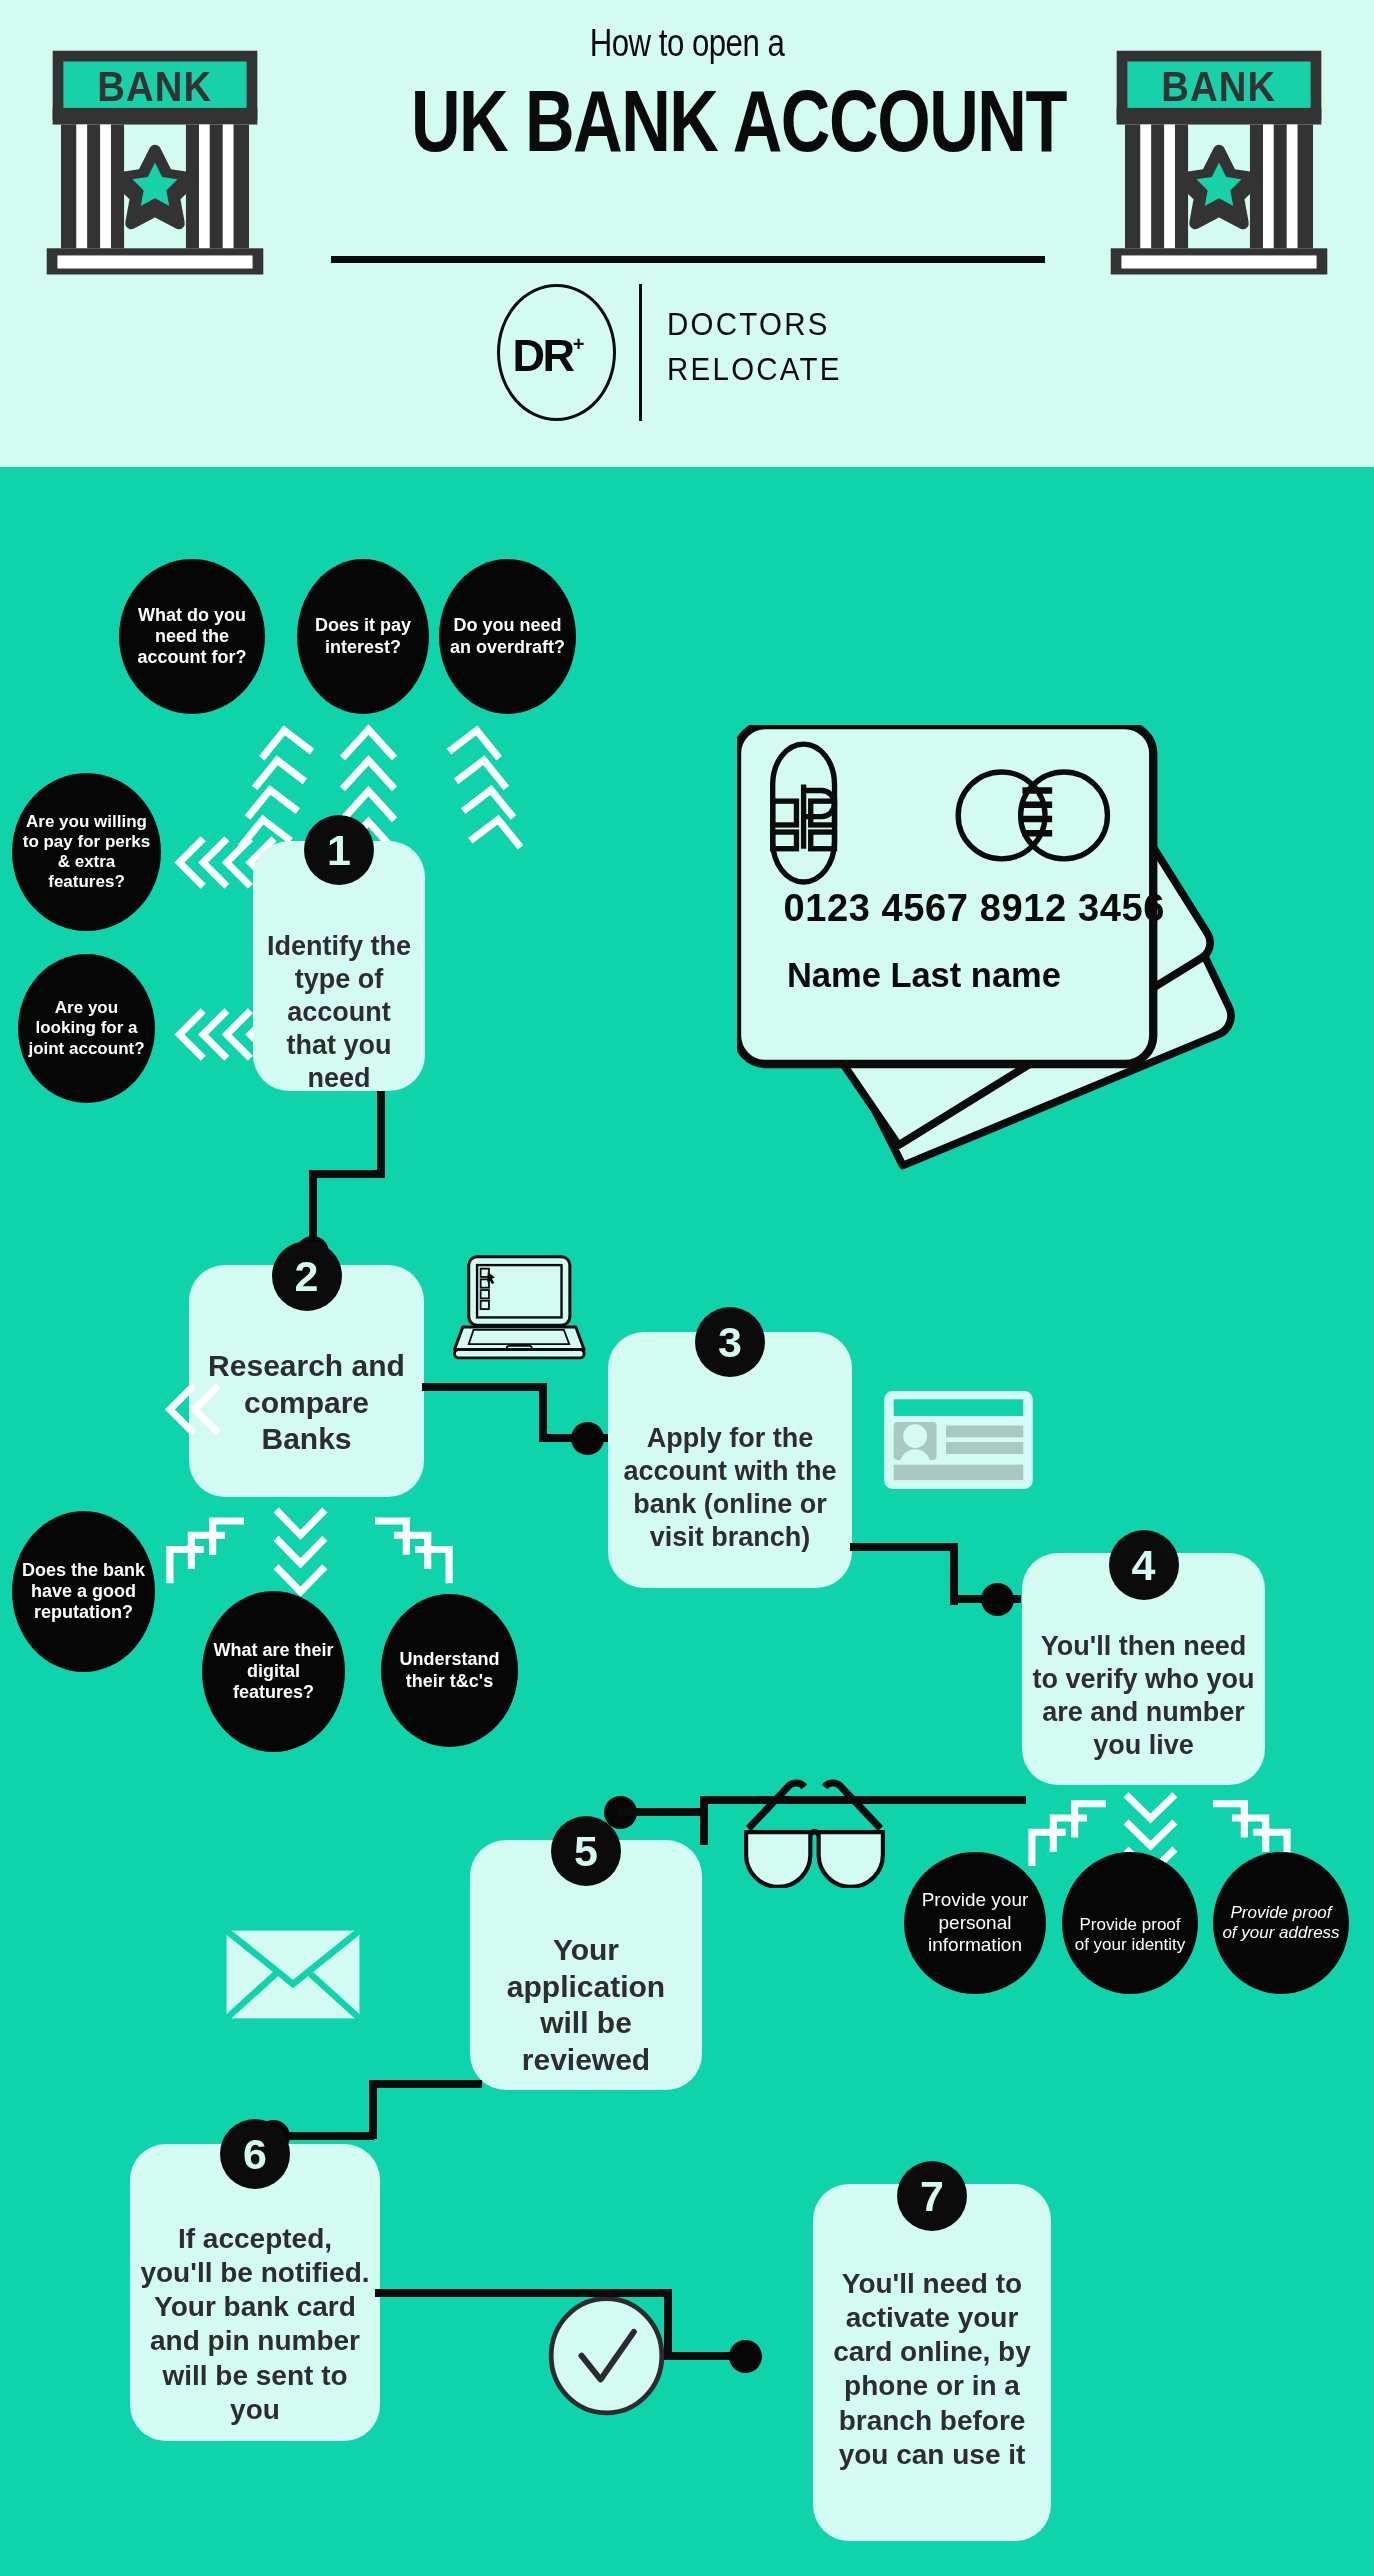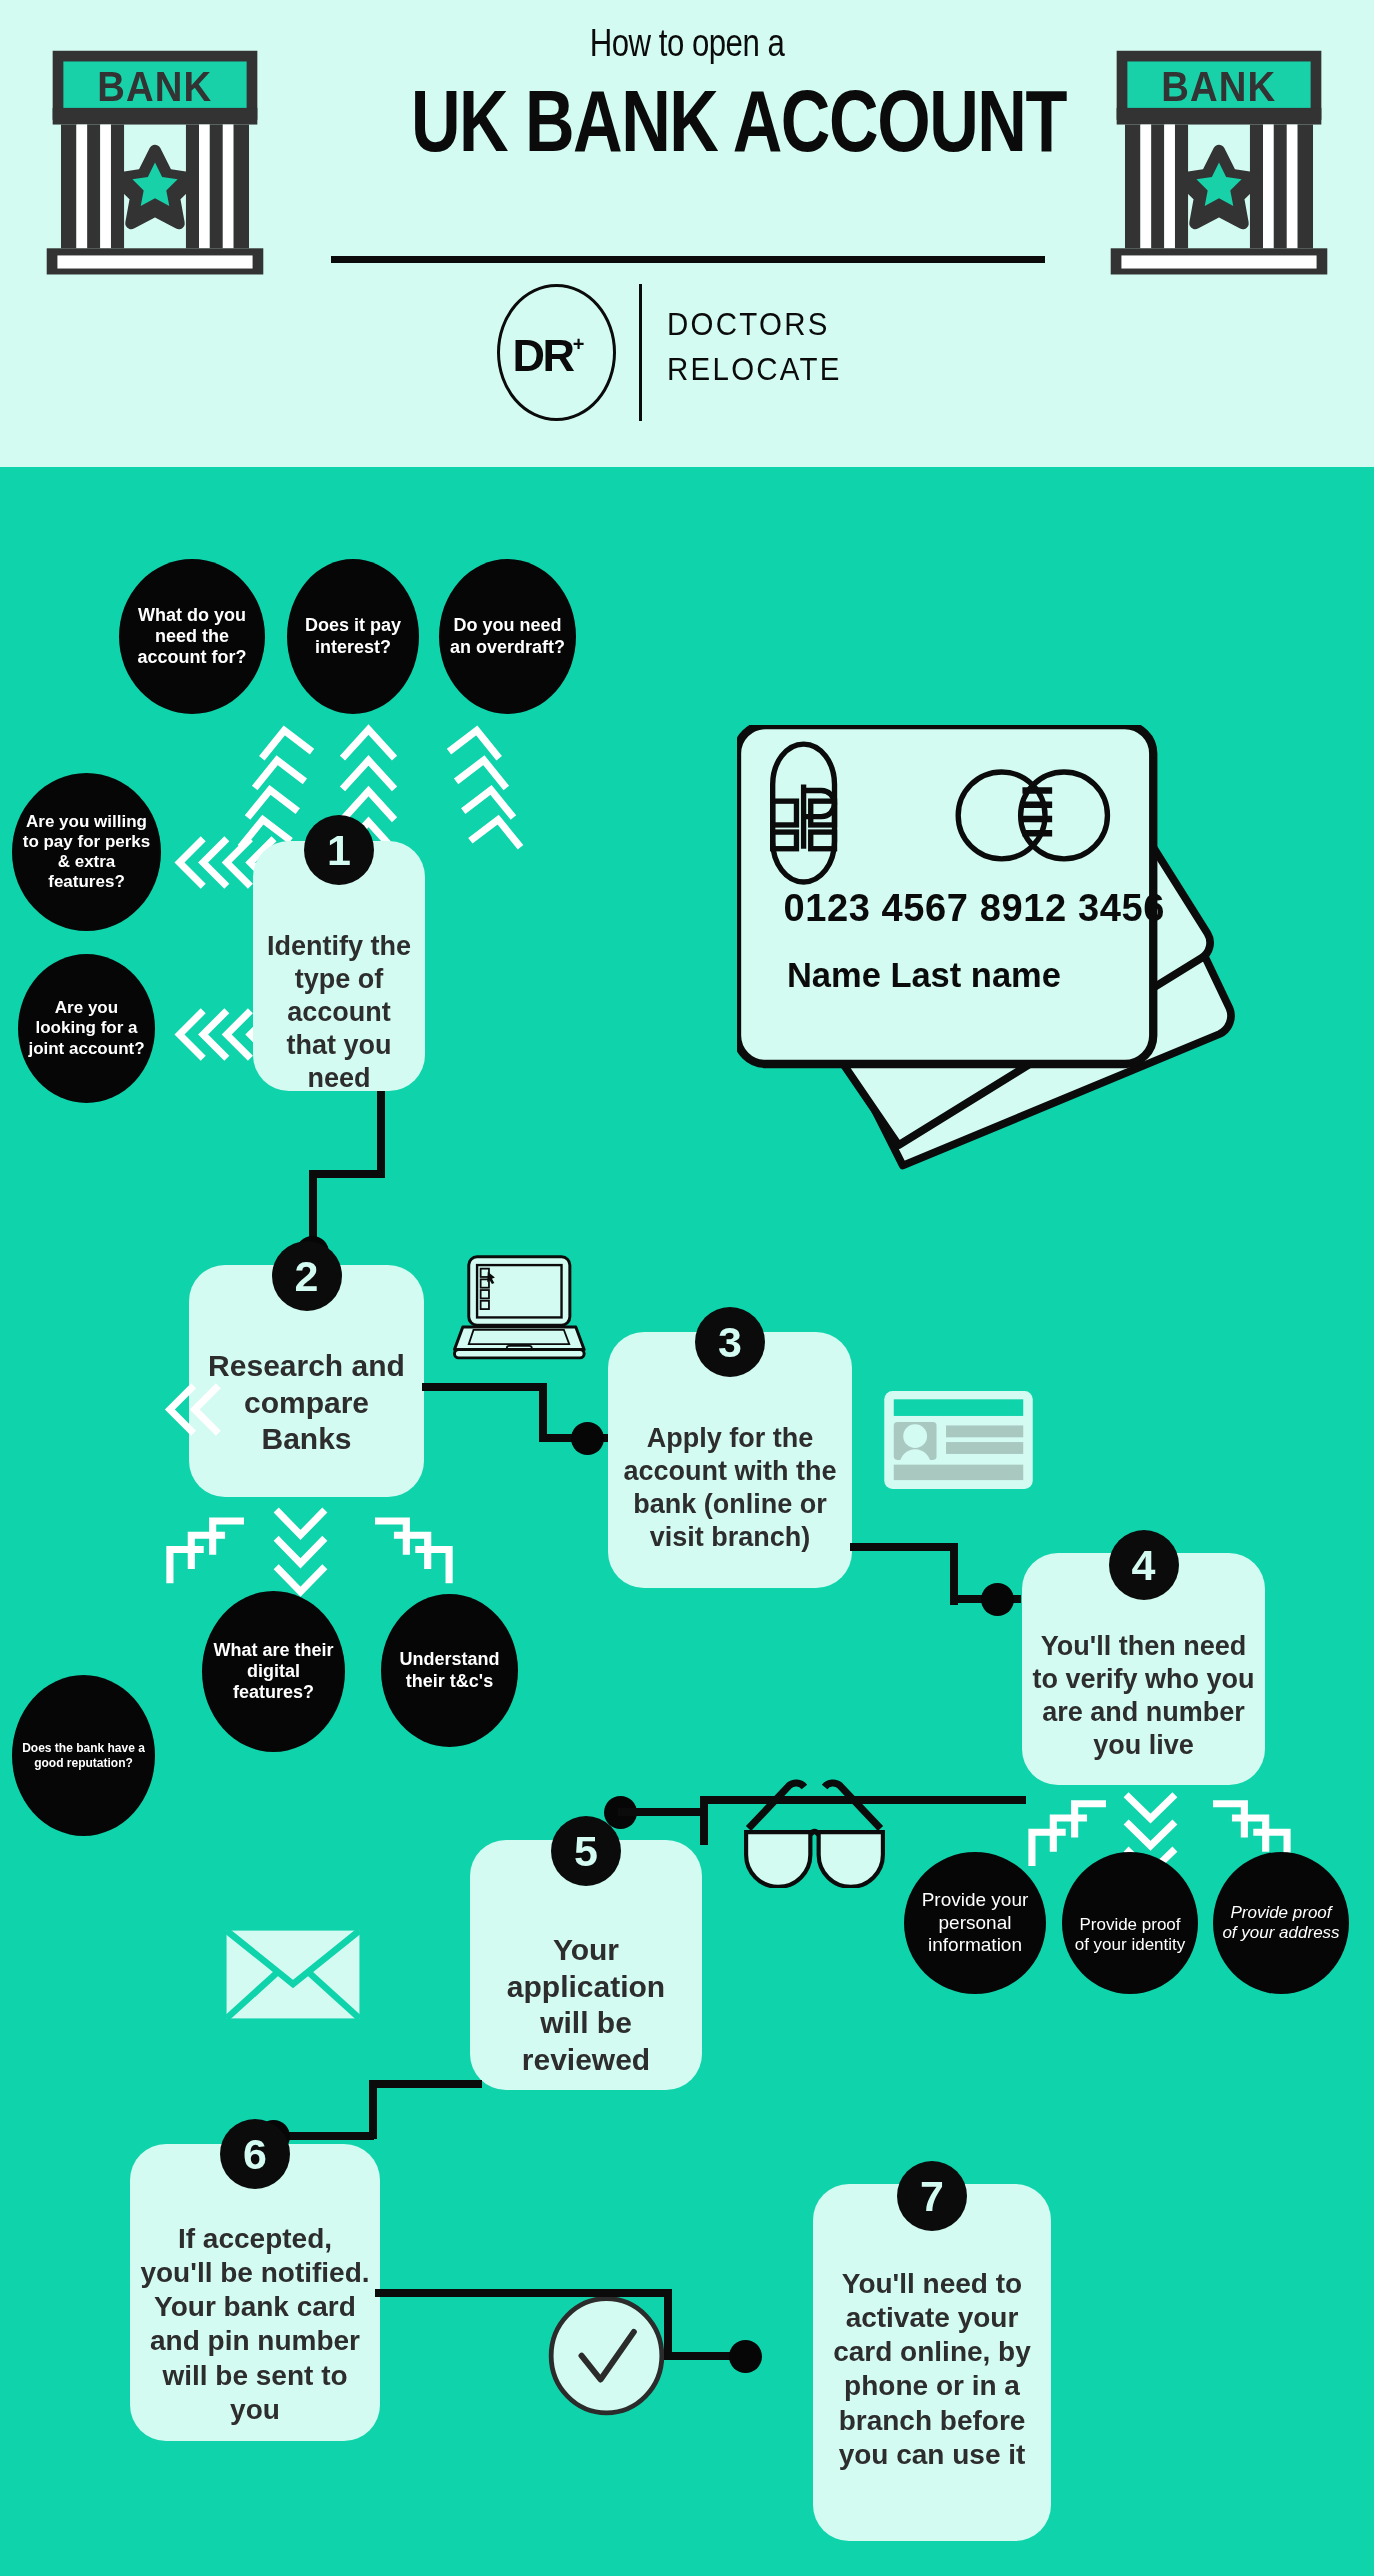--- a/index.html
+++ b/index.html
@@ -180,21 +180,21 @@
 
       <text x="78" y="330" font-family="Liberation Sans, sans-serif" font-size="64" font-weight="700" fill="#0b0b0b" letter-spacing="1">0123  4567  8912  3456</text>
 
       <text x="84" y="440" font-family="Liberation Sans, sans-serif" font-size="58" font-weight="700" fill="#0b0b0b">Name  Last name</text>
     </svg>
   </div>
 
   <div class="bubble" style="left:119px;top:559px;width:146px;height:155px;font-size:18px;">
     <span>What do you need the account for?</span>
   </div>
-  <div class="bubble" style="left:287px;top:559px;width:132px;height:155px;font-size:18px;">
+  <div class="bubble" style="left:297px;top:559px;width:132px;height:155px;font-size:18px;">
     <span>Does it pay interest?</span>
   </div>
   <div class="bubble" style="left:439px;top:559px;width:137px;height:155px;font-size:18px;">
     <span>Do you need an overdraft?</span>
   </div>
   <div class="bubble" style="left:12px;top:773px;width:149px;height:158px;font-size:17px;">
     <span>Are you willing to pay for perks &amp; extra features?</span>
   </div>
   <div class="bubble" style="left:18px;top:954px;width:137px;height:149px;font-size:17px;">
     <span>Are you looking for a joint account?</span>
@@ -277,21 +277,21 @@
       <rect x="92" y="158" width="42" height="9" rx="4" fill="#d3fbf2" stroke="#0b0b0b" stroke-width="3"></rect>
       <rect x="4" y="164" width="218" height="14" rx="7" fill="#d3fbf2" stroke="#0b0b0b" stroke-width="5"></rect>
     </svg>
   </div>
 
   <div class="step" style="left:189px;top:1265px;width:235px;height:232px;">
     <div class="num" style="top:-24px;">2</div>
     <div class="stxt" style="top:83px;font-size:30px;">Research and compare Banks</div>
   </div>
 
-  <div class="bubble" style="left:12px;top:1675px;width:143px;height:161px;font-size:12px;">
+  <div class="bubble" style="left:12px;top:1511px;width:143px;height:161px;font-size:18px;">
     <span>Does the bank have a good reputation?</span>
   </div>
   <div class="bubble" style="left:202px;top:1591px;width:143px;height:161px;font-size:18px;">
     <span>What are their digital features?</span>
   </div>
   <div class="bubble" style="left:381px;top:1594px;width:137px;height:153px;font-size:18px;">
     <span>Understand their t&amp;c's</span>
   </div>
 
   <div class="chev" style="left:158px;top:1380px;">

